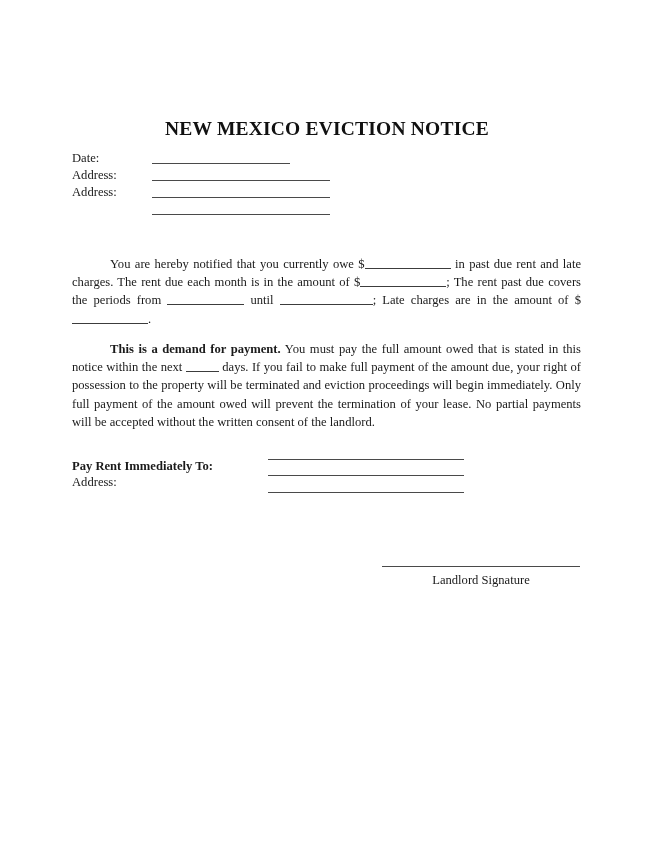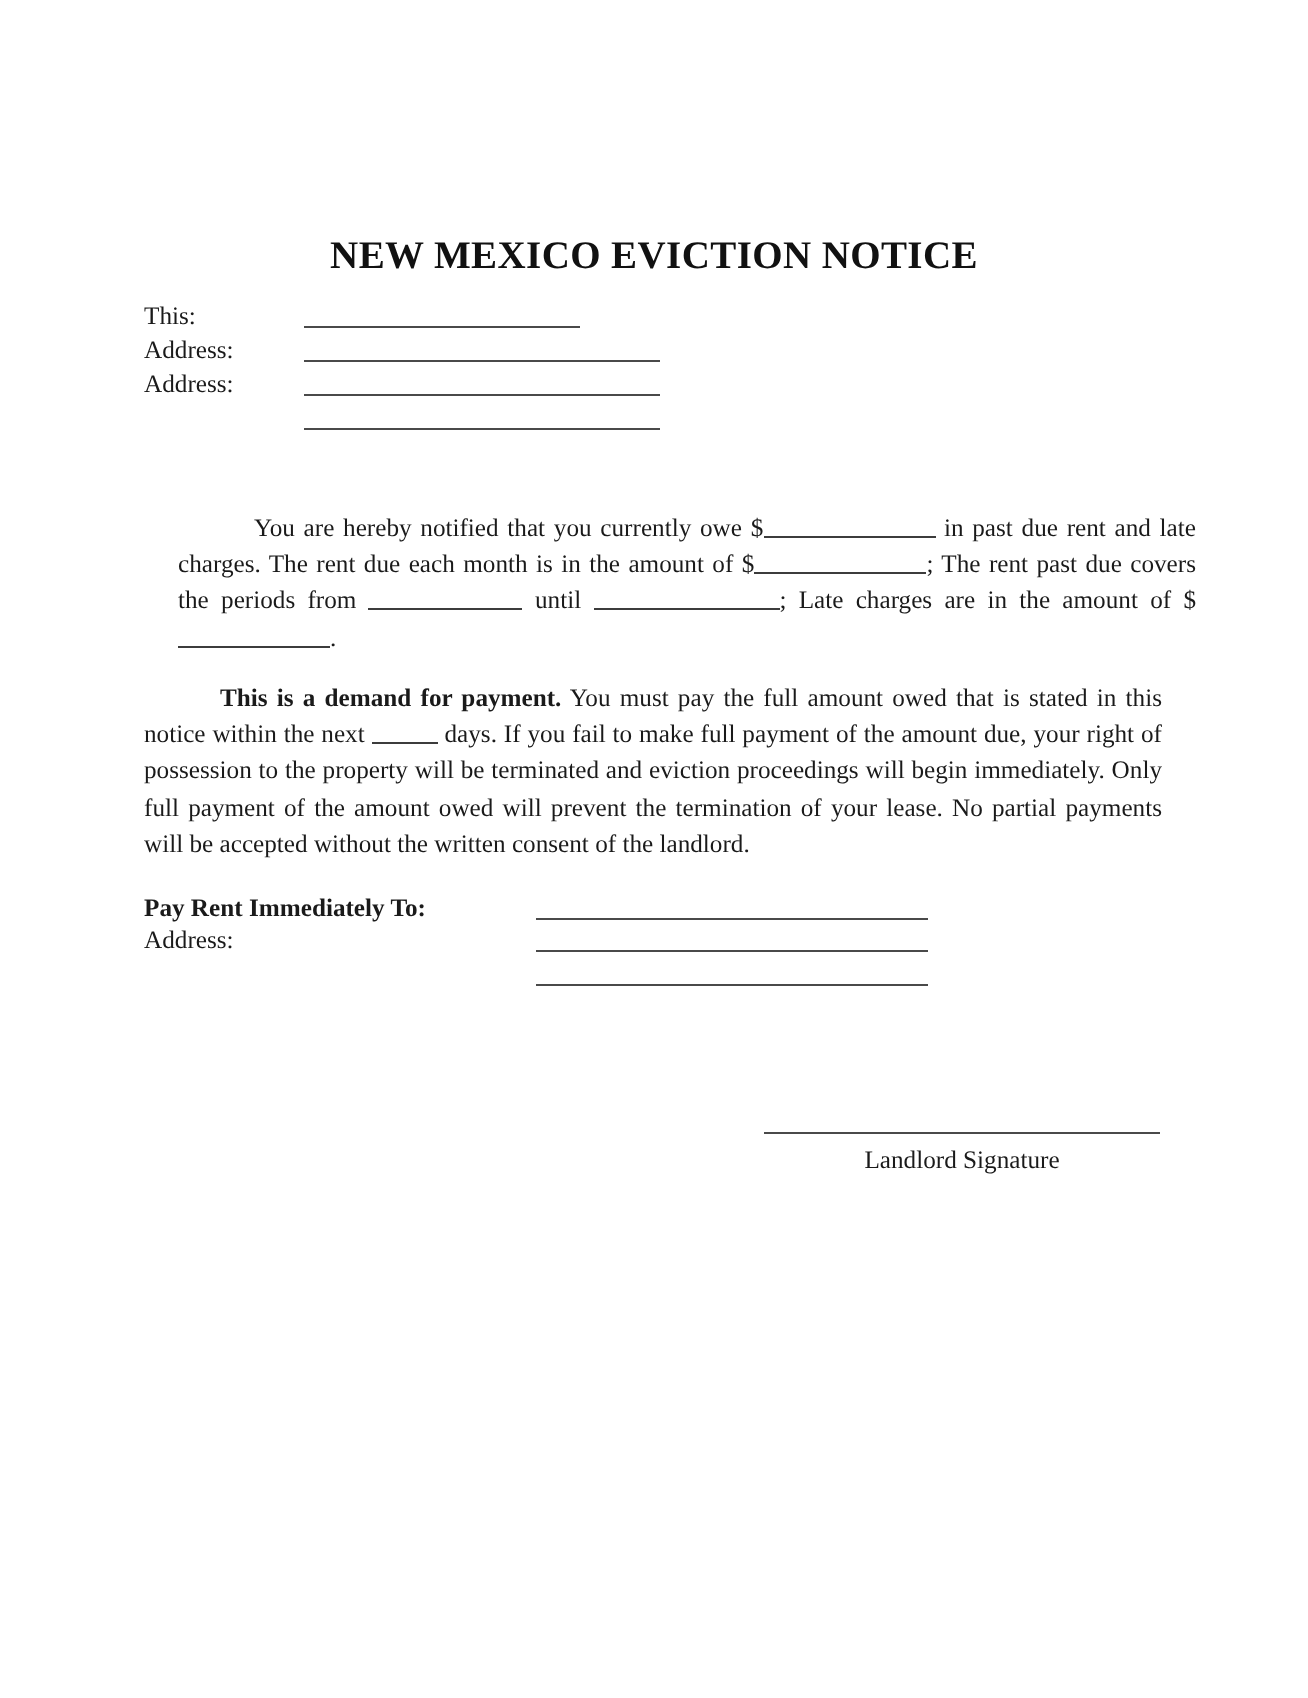--- a/index.html
+++ b/index.html
@@ -73,21 +73,21 @@
   .para {
     position: absolute;
     left: 72px;
     width: 509px;
     font-size: 12.6px;
     line-height: 18.2px;
     text-align: justify;
     text-justify: inter-word;
     color: #1a1a1a;
   }
-  .para-1 { top: 255px; margin-left: 17px; }
+  .para-1 { top: 255px; }
   .para-2 { top: 340px; }
   .indent { display: inline-block; width: 38px; }
   .bold { font-weight: bold; }
 
   
   .blank {
     display: inline-block;
     border-bottom: 1.05px solid #3c3c3c;
     vertical-align: baseline;
     height: 12px;
@@ -109,21 +109,21 @@
   }
   .payto-row {
     position: relative;
     height: 16.4px;
     font-size: 12.6px;
     line-height: 16.4px;
   }
   .payto-label {
     position: absolute;
     left: 0;
-    top: 0;
+    top: 12px;
     white-space: nowrap;
     text-align: right;
   }
   .payto-rule {
     position: absolute;
     left: 196px;
     top: 13px;
     width: 196px;
     height: 0;
     border-bottom: 1.1px solid #4a4a4a;
@@ -151,21 +151,21 @@
 </head>
 <body>
 
 <div class="page">
 
   <div class="doc-title">NEW MEXICO EVICTION NOTICE</div>
 
   <div class="field-block">
 
     <div class="field-row">
-      <span class="field-label">This:</span>
+      <span class="field-label">Date:</span>
       <span class="field-rule rule-date"></span>
     </div>
 
     <div class="field-row">
       <span class="field-label">Address:</span>
       <span class="field-rule rule-tenant"></span>
     </div>
 
     <div class="field-row">
       <span class="field-label">Address:</span>

